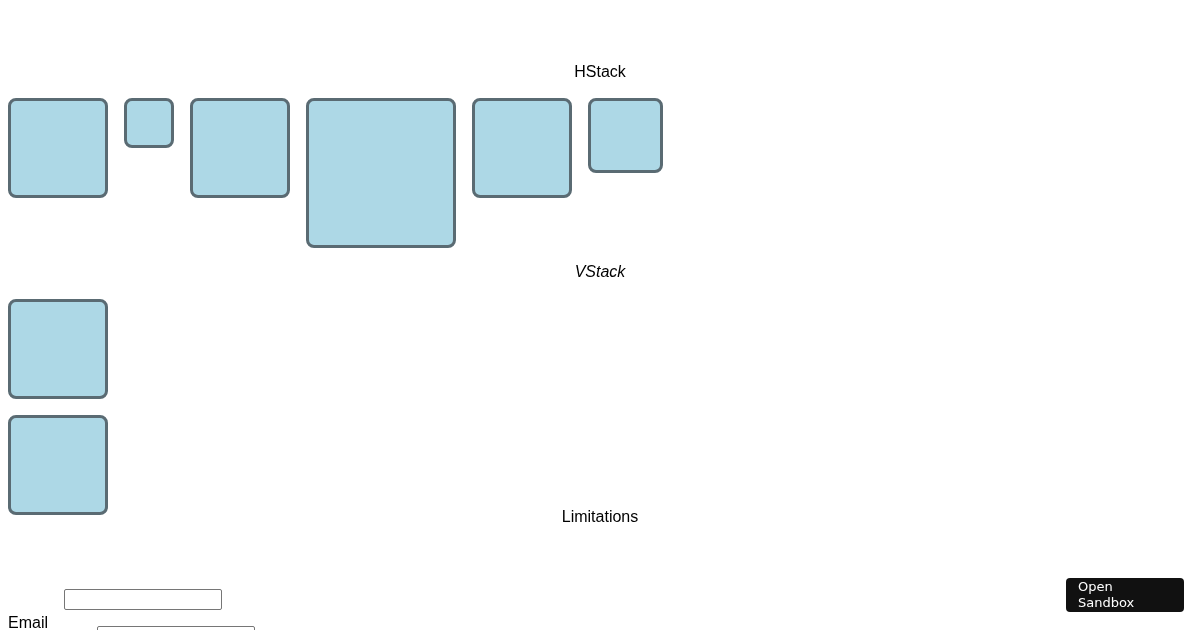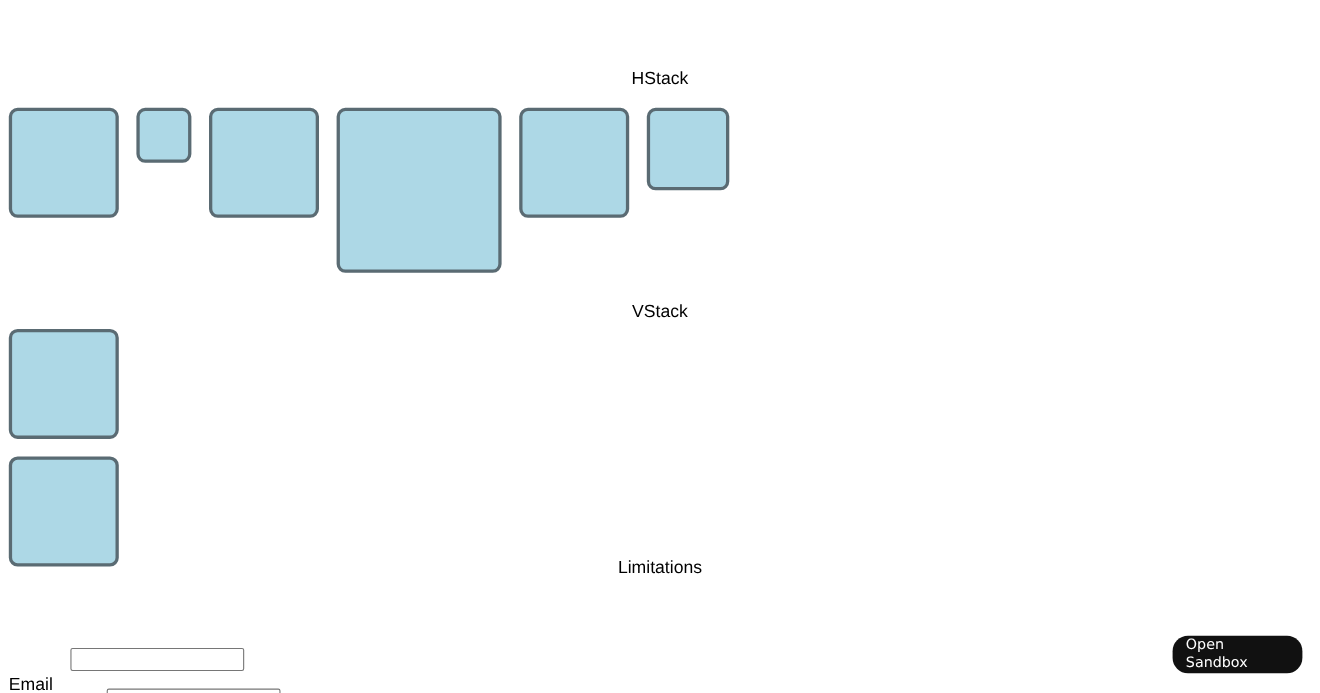--- a/index.html
+++ b/index.html
@@ -5,37 +5,37 @@
   html, body { margin: 0; padding: 0; background: #fff; }
   body { width: 1200px; height: 630px; overflow: hidden; position: relative;
          font-family: "Liberation Sans", sans-serif; color: #000; }
   .heading { position: absolute; left: 0; width: 1200px; text-align: center; font-size: 16px; }
   .box { position: absolute; box-sizing: border-box; background: #add8e6;
          border: 3px solid #5a6b73; border-radius: 8px; }
   .label { position: absolute; font-size: 16px; margin-top: 25px; }
   .field { position: absolute; box-sizing: border-box; height: 21px; border: 1px solid #767676;
            border-radius: 2px; background: #fff; padding: 0 4px; font-size: 13px; }
   .sandbox-btn { position: absolute; left: 1066px; top: 578px; width: 118px; height: 34px;
-                 box-sizing: border-box; background: #111; color: #fff; border-radius: 14px;
+                 box-sizing: border-box; background: #111; color: #fff; border-radius: 4px;
                  font-family: "DejaVu Sans", sans-serif; font-size: 13px; line-height: 16px;
                  padding: 1px 12px; border: none; text-align: left; cursor: pointer; }
 </style>
 </head>
 <body>
 
 <div class="heading" style="top:63px;">HStack</div>
 
 <div class="box" style="left:8px;top:98px;width:100px;height:100px;"></div>
 <div class="box" style="left:124px;top:98px;width:50px;height:50px;"></div>
 <div class="box" style="left:190px;top:98px;width:100px;height:100px;"></div>
 <div class="box" style="left:306px;top:98px;width:150px;height:150px;"></div>
 <div class="box" style="left:472px;top:98px;width:100px;height:100px;"></div>
 <div class="box" style="left:588px;top:98px;width:75px;height:75px;"></div>
 
-<div class="heading" style="top:275px;">VStack</div>
+<div class="heading" style="top:263px;font-style:italic;">VStack</div>
 
 <div class="box" style="left:8px;top:299px;width:100px;height:100px;"></div>
 <div class="box" style="left:8px;top:415px;width:100px;height:100px;"></div>
 
 <div class="heading" style="top:508px;">Limitations</div>
 
 <span class="label" style="left:8px;top:589px;">Email</span>
 <input class="field" style="left: 64px; top: 589px; width: 158px;" value="">
 
 <span class="label" style="left:8px;top:624px;">Full Name</span>

